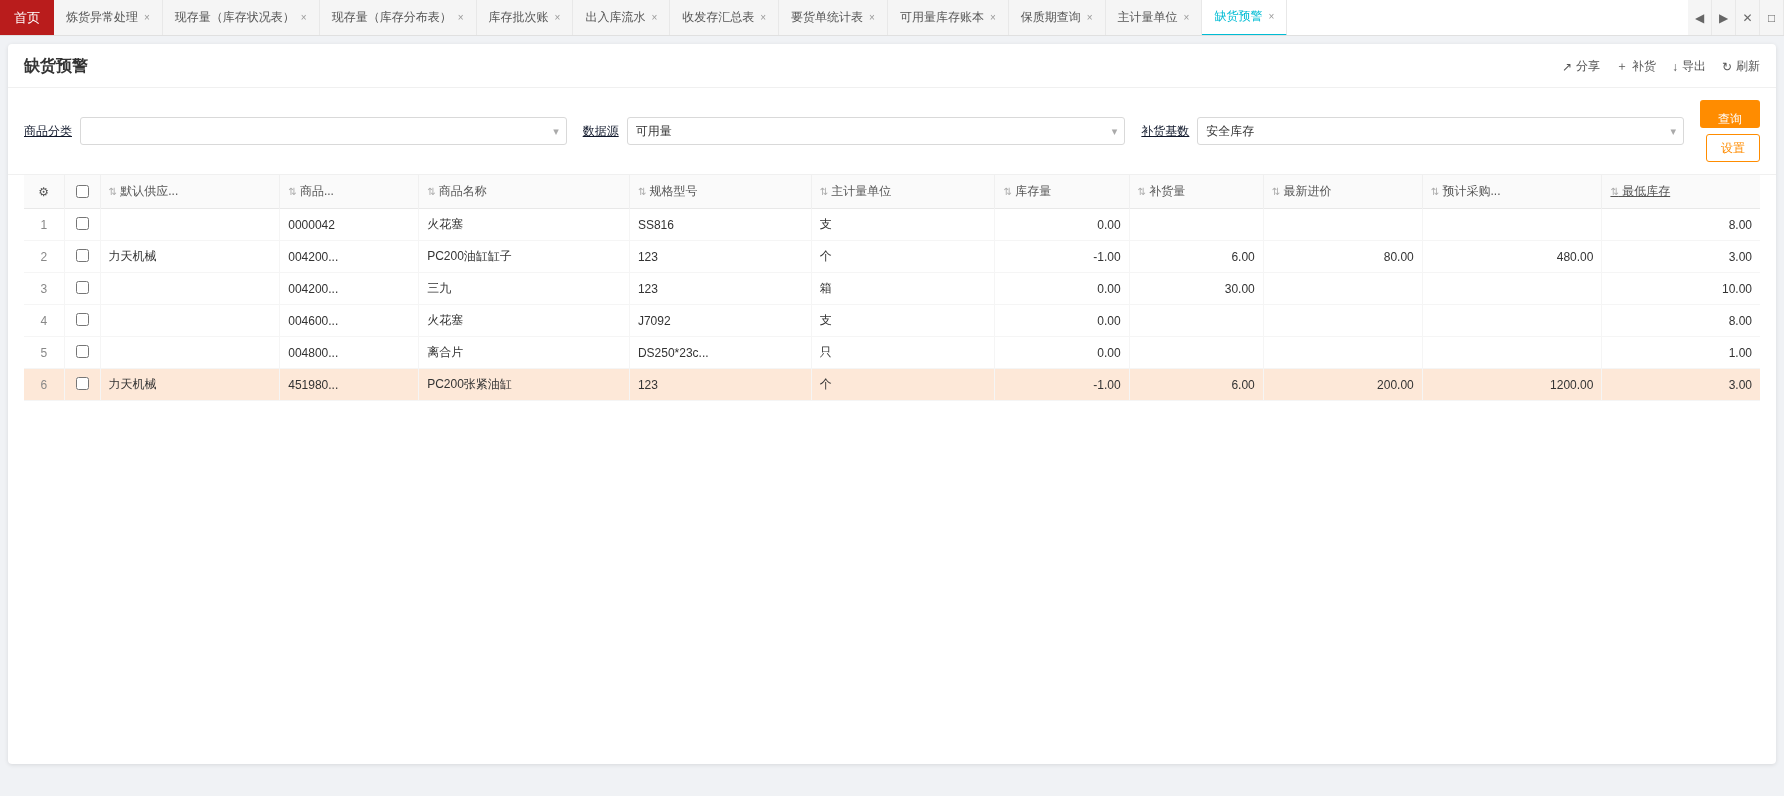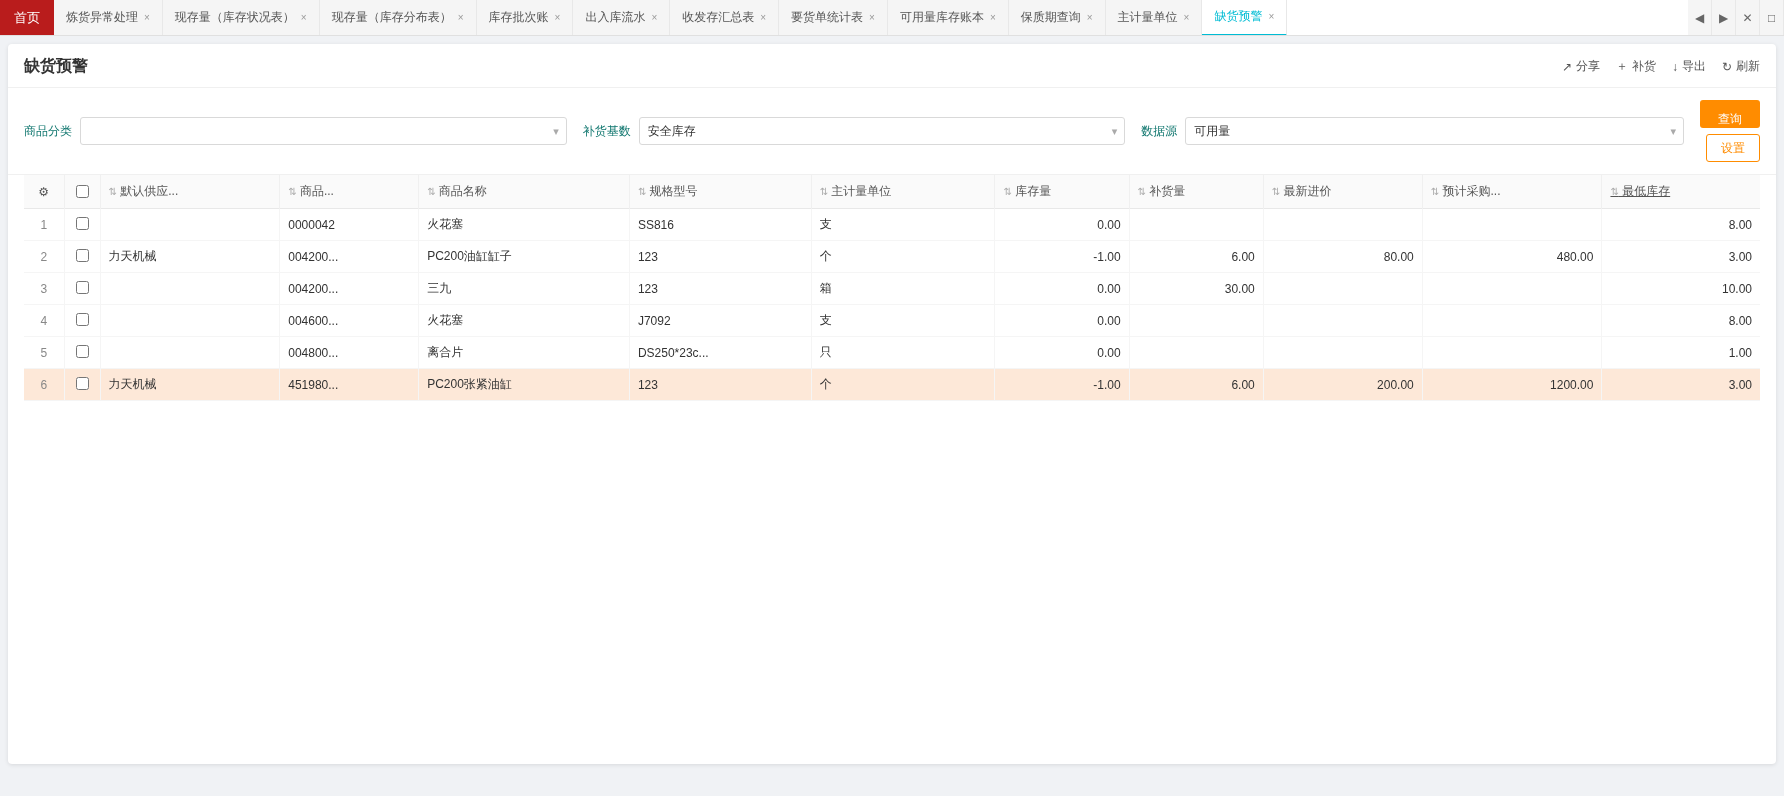--- a/index.html
+++ b/index.html
@@ -106,23 +106,24 @@
       gap: 16px;
       border-bottom: 1px solid #f0f0f0;
     }
     .filter-group {
       display: flex;
       align-items: center;
       gap: 8px;
       flex: 1;
     }
     .filter-label {
-      color: #0f766e;
+      color: #0f172a;
       white-space: nowrap;
       font-size: 12px;
+      text-decoration: underline;
     }
     .filter-select-wrapper {
       flex: 1;
       position: relative;
     }
     .filter-select-wrapper select {
       width: 100%;
       border: 1px solid #d9d9d9;
       border-radius: 3px;
       padding: 4px 8px;
@@ -318,35 +319,35 @@
     <div class="filter-group">
       <span class="filter-label">商品分类</span>
       <div class="filter-select-wrapper">
         <select>
           <option value=""></option>
         </select>
       </div>
     </div>
 
     <div class="filter-group">
+      <span class="filter-label">数据源</span>
+      <div class="filter-select-wrapper">
+        <select>
+          <option value="available" selected="">可用量</option>
+          <option value="stock">库存量</option>
+        </select>
+      </div>
+    </div>
+
+    <div class="filter-group">
       <span class="filter-label">补货基数</span>
       <div class="filter-select-wrapper">
         <select>
           <option value="safety" selected="">安全库存</option>
           <option value="min">最低库存</option>
-        </select>
-      </div>
-    </div>
-
-    <div class="filter-group">
-      <span class="filter-label">数据源</span>
-      <div class="filter-select-wrapper">
-        <select>
-          <option value="available" selected="">可用量</option>
-          <option value="stock">库存量</option>
         </select>
       </div>
     </div>
 
     <div class="filter-actions">
       <button class="btn-query">查询</button>
       <button class="btn-settings">设置</button>
     </div>
   </div>
 

